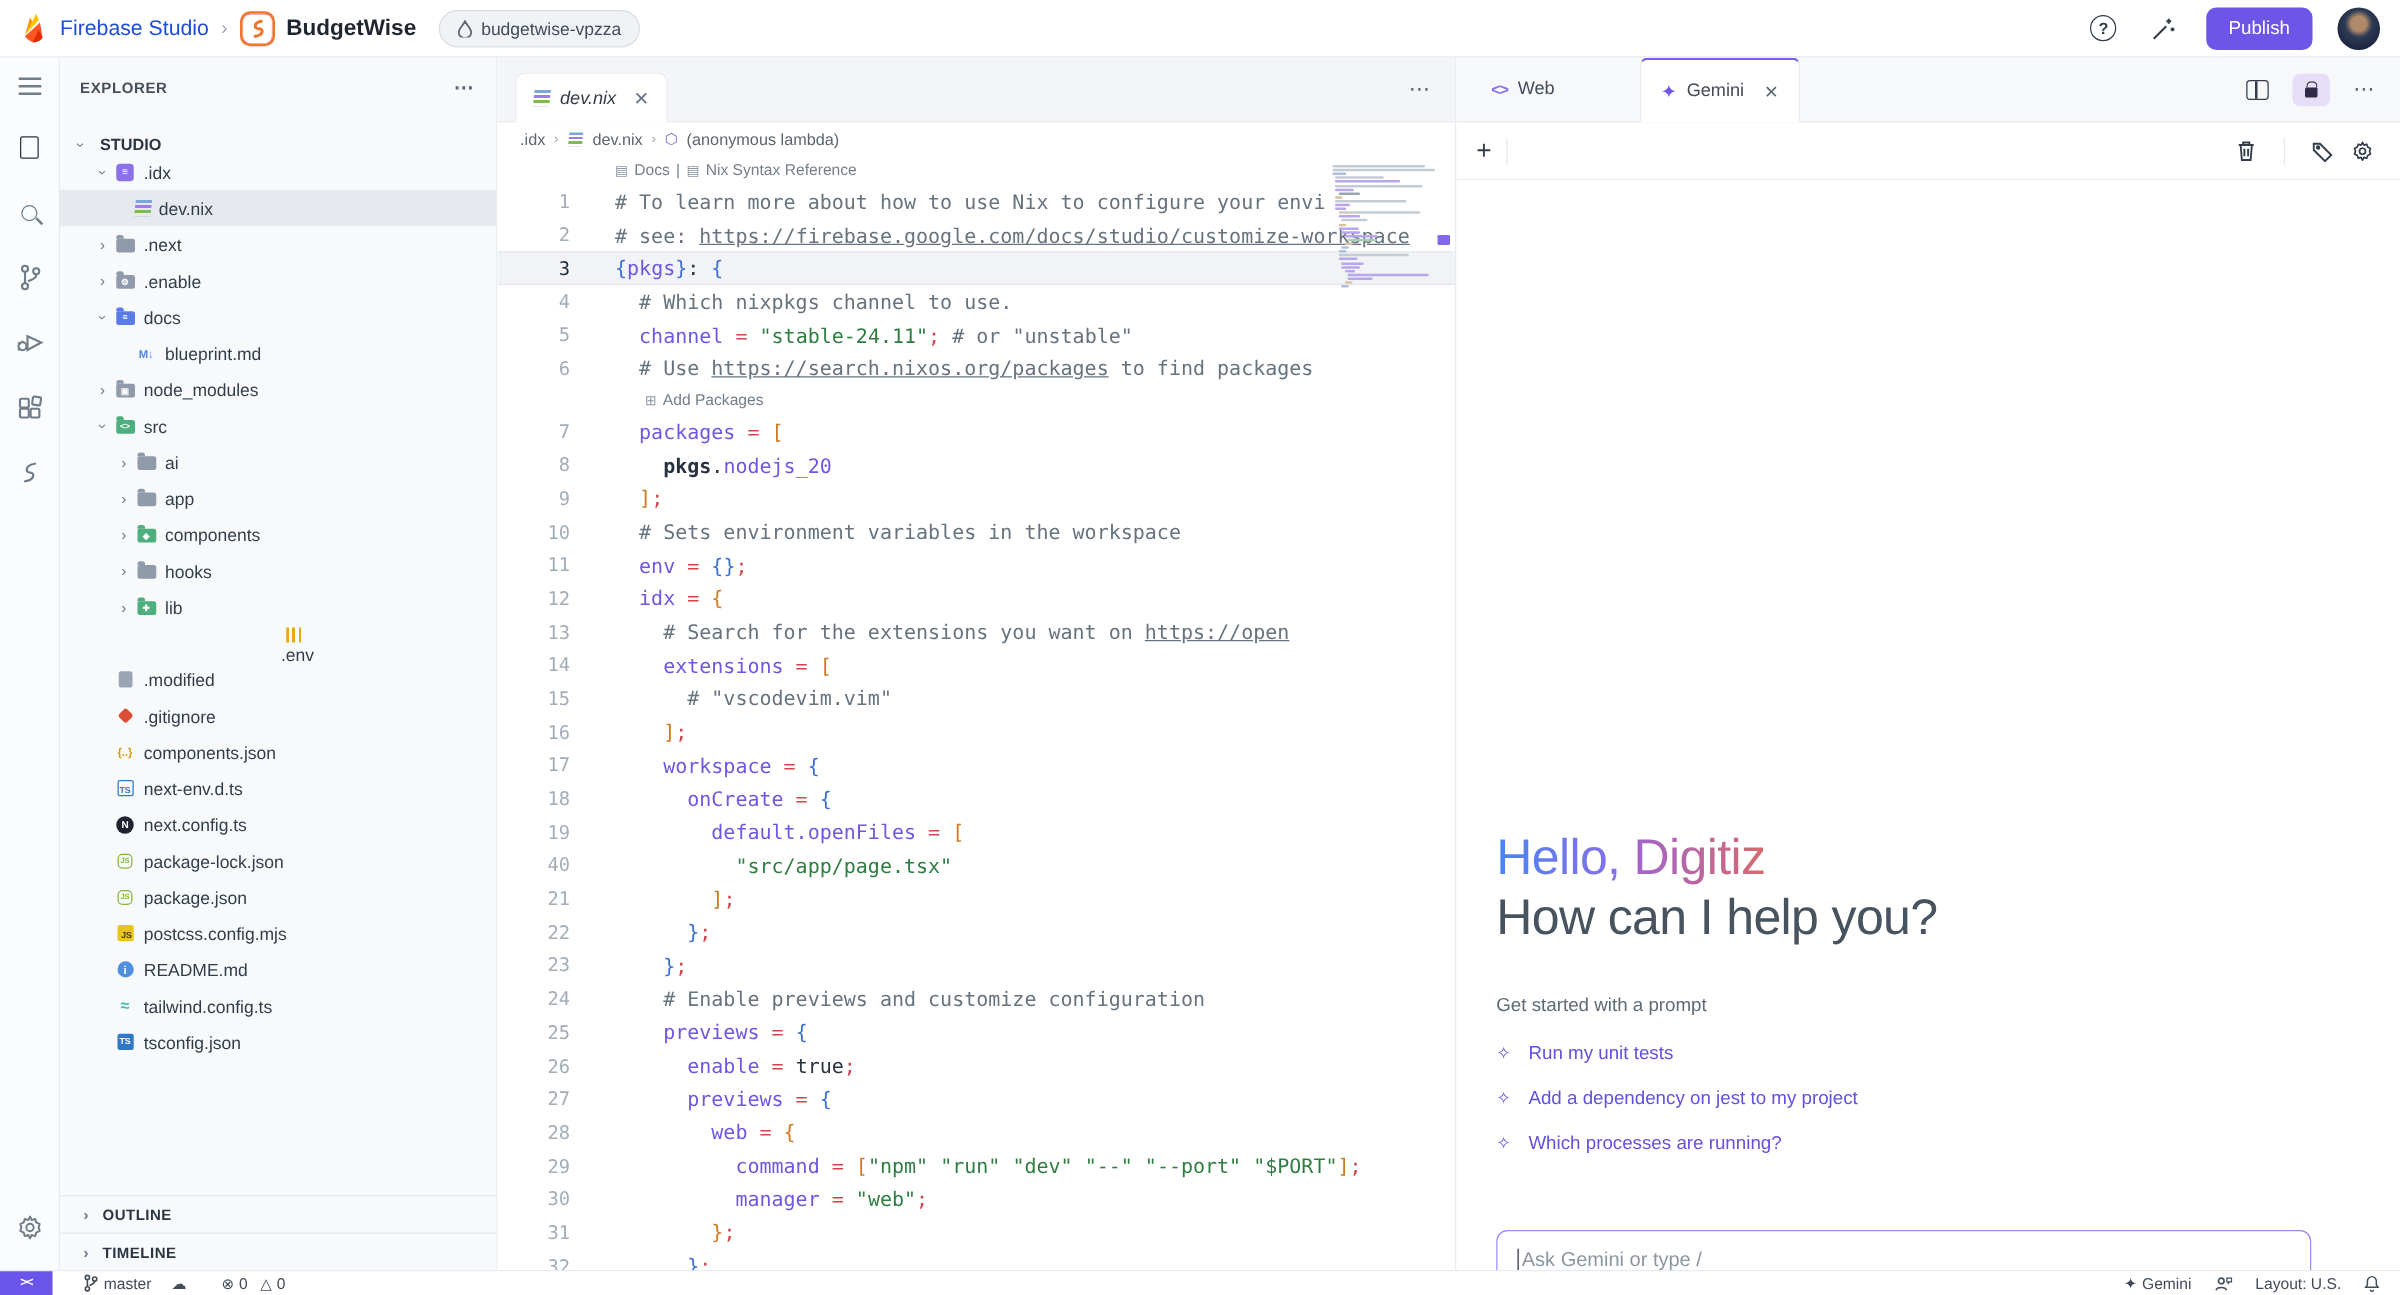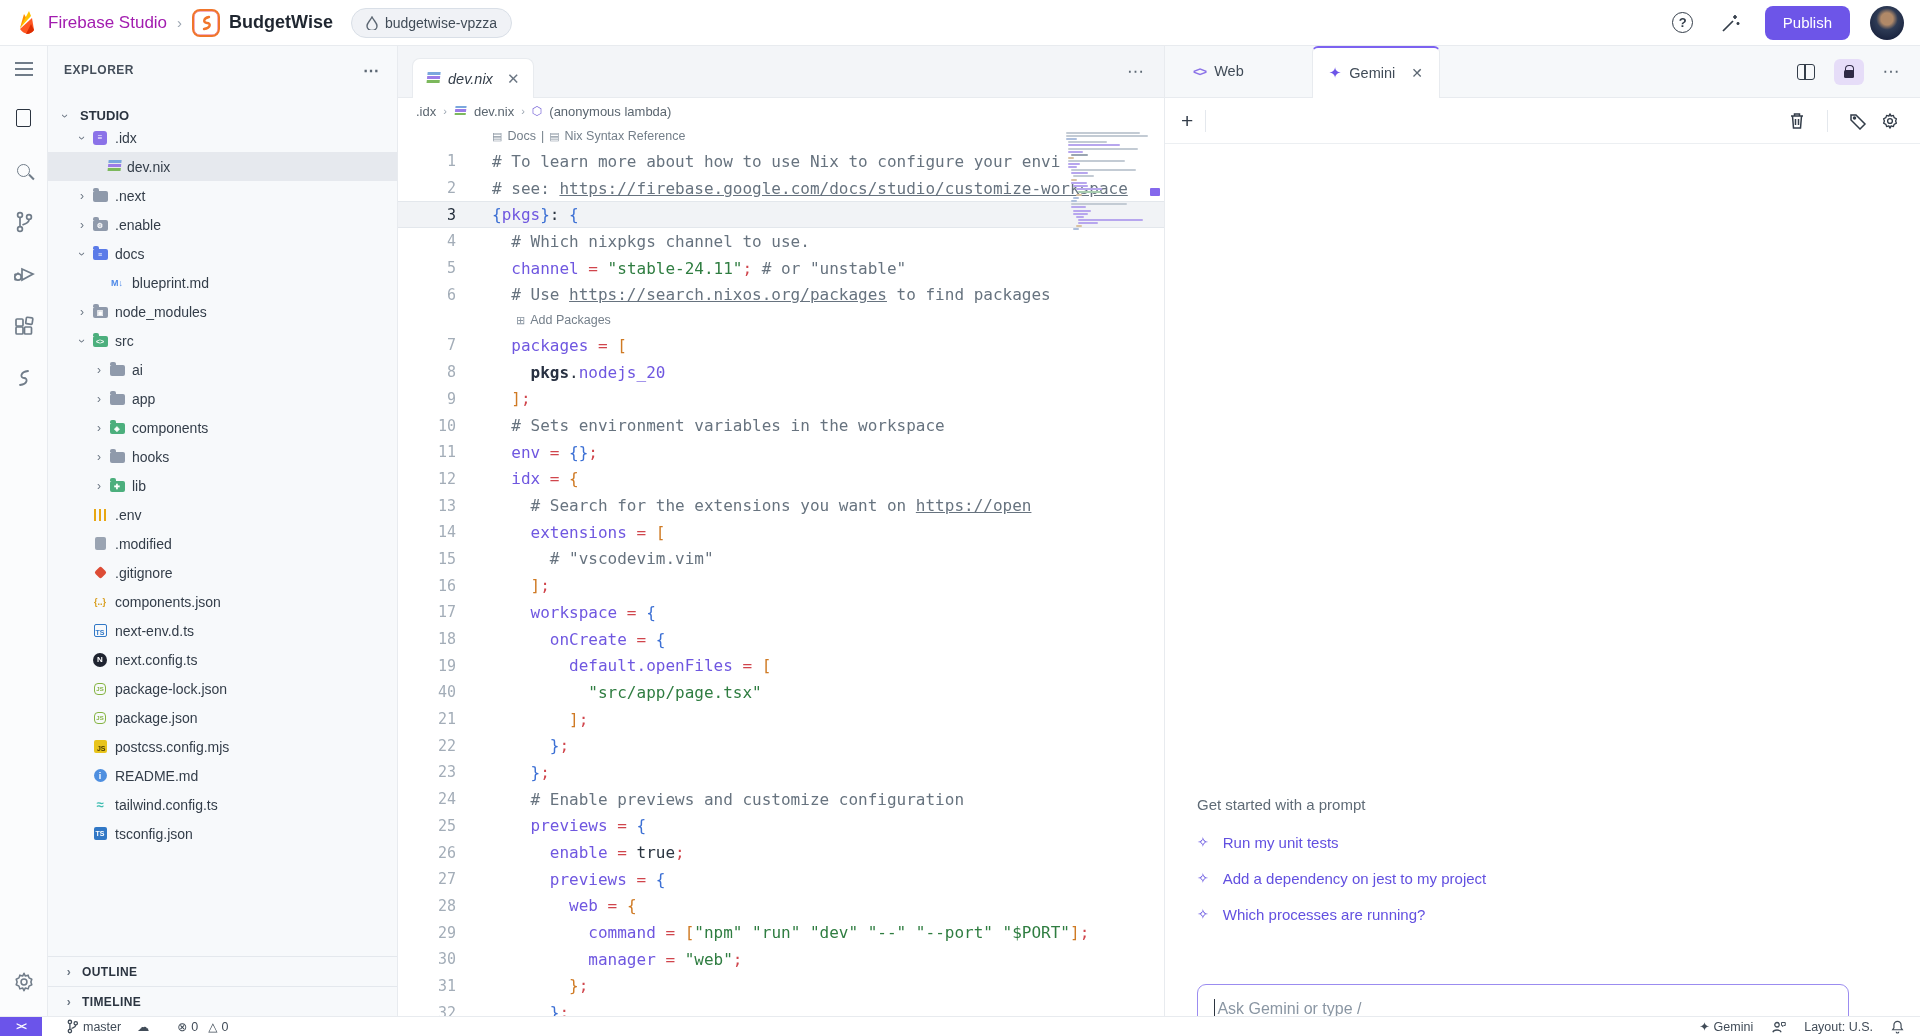--- a/index.html
+++ b/index.html
@@ -3,21 +3,21 @@
 <meta charset="utf-8">
 <style>
   * { margin:0; padding:0; box-sizing:border-box; }
   html,body { width:1920px; height:1036px; overflow:hidden; }
   body { font-family:"Liberation Sans", sans-serif; background:#fff; color:#2b3440; position:relative; }
 
   
   #topbar { position:absolute; left:0; top:0; width:1920px; height:46px; background:#fff;
             border-bottom:1px solid #e8ebef; display:flex; align-items:center; padding:0 16px; z-index:5;}
   .brand { display:flex; align-items:center; gap:10px; }
-  .brand-name { font-size:17px; font-weight:500; color:#a21caf; }
+  .brand-name { font-size:17px; font-weight:500; color:#1d4ed8; }
   .crumb-sep { color:#9aa4b0; font-size:15px; margin:0 10px; }
   .appicon { width:28px; height:28px; border-radius:8px; border:2px solid #f0752b; background:#fff;
              display:flex; align-items:center; justify-content:center;
              box-shadow:0 0 0 0.5px #e85d8a inset; }
   .app-name { font-size:18px; font-weight:700; color:#1f2630; margin-left:9px; }
   .ws-badge { margin-left:18px; height:30px; border:1px solid #d9dfe7; background:#f0f2f6; border-radius:15px;
               display:flex; align-items:center; gap:7px; padding:0 14px; font-size:14px; color:#414c58; }
   .topbar-right { margin-left:auto; display:flex; align-items:center; gap:20px; }
   .icon-btn { width:28px; height:28px; display:flex; align-items:center; justify-content:center;
               color:#333d49; cursor:pointer; }
@@ -330,21 +330,21 @@
         </span>
         <span class="tr-label">hooks</span>
       </div>
       <div class="tree-row" style="padding-left: 42px;">
         <span class="tr-chev">›</span>
         <span class="fi">
           <span class="fold" style="--fc:#4caf7d">✚</span>
         </span>
         <span class="tr-label">lib</span>
       </div>
-      <div class="tree-row" style="padding-left: 25px;">
+      <div class="tree-row" style="padding-left: 25px; flex-direction: column;">
         <span class="tr-chev"></span>
         <span class="fi">
           <span class="fi-env"></span>
         </span>
         <span class="tr-label">.env</span>
       </div>
       <div class="tree-row" style="padding-left: 25px;">
         <span class="tr-chev"></span>
         <span class="fi">
           <span class="fi-file"></span>
@@ -571,20 +571,24 @@
       </span>
       <span class="icon-btn">
         <svg class="mini" width="18" height="18" viewBox="0 0 24 24" fill="none" stroke="#333d49" stroke-width="1.8">
           <circle cx="12" cy="12" r="3.2"></circle>
           <path d="M12 2.5 l1.5 3 3-1 1 3 3 1.5 -1 3 1 3 -3 1.5 -1 3 -3 -1 -1.5 3 -1.5 -3 -3 1 -1 -3 -3 -1.5 1 -3 -1 -3 3 -1.5 1 -3 3 1 Z" stroke-linejoin="round"></path>
         </svg>
       </span>
     </div>
   </div>
   <div class="rp-body">
+    <div class="greet">
+      <div><span class="hello">Hello,</span><span class="uname"> Digitiz</span></div>
+      <div class="line2">How can I help you?</div>
+    </div>
     <div class="prompt-header">Get started with a prompt</div>
     <div class="prompts" id="prompts">
         <div class="prompt-item">
           <span class="spark">✧</span>
           <span>Run my unit tests</span>
         </div>
         <div class="prompt-item">
           <span class="spark">✧</span>
           <span>Add a dependency on jest to my project</span>
         </div>

